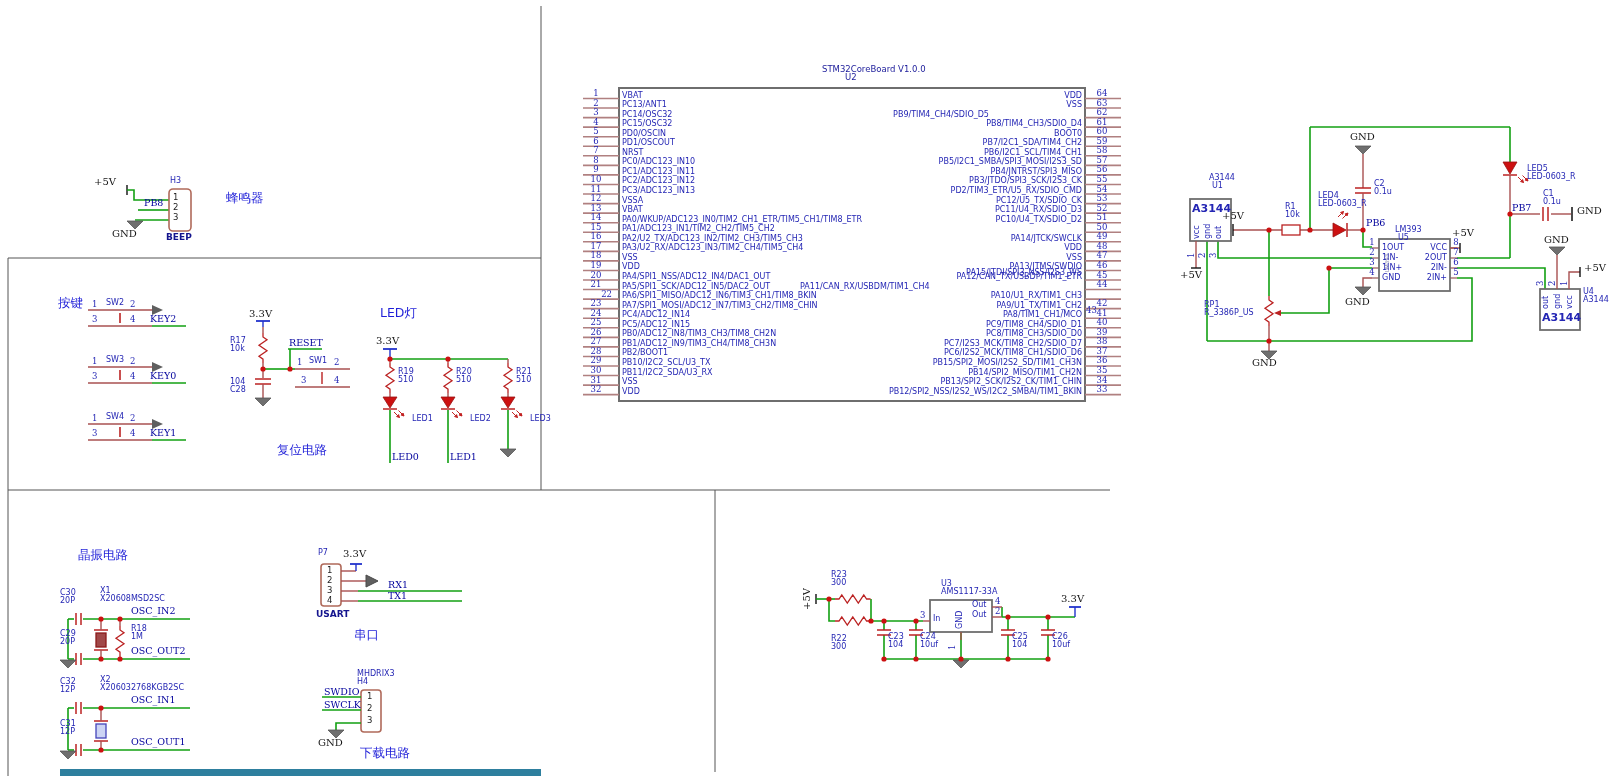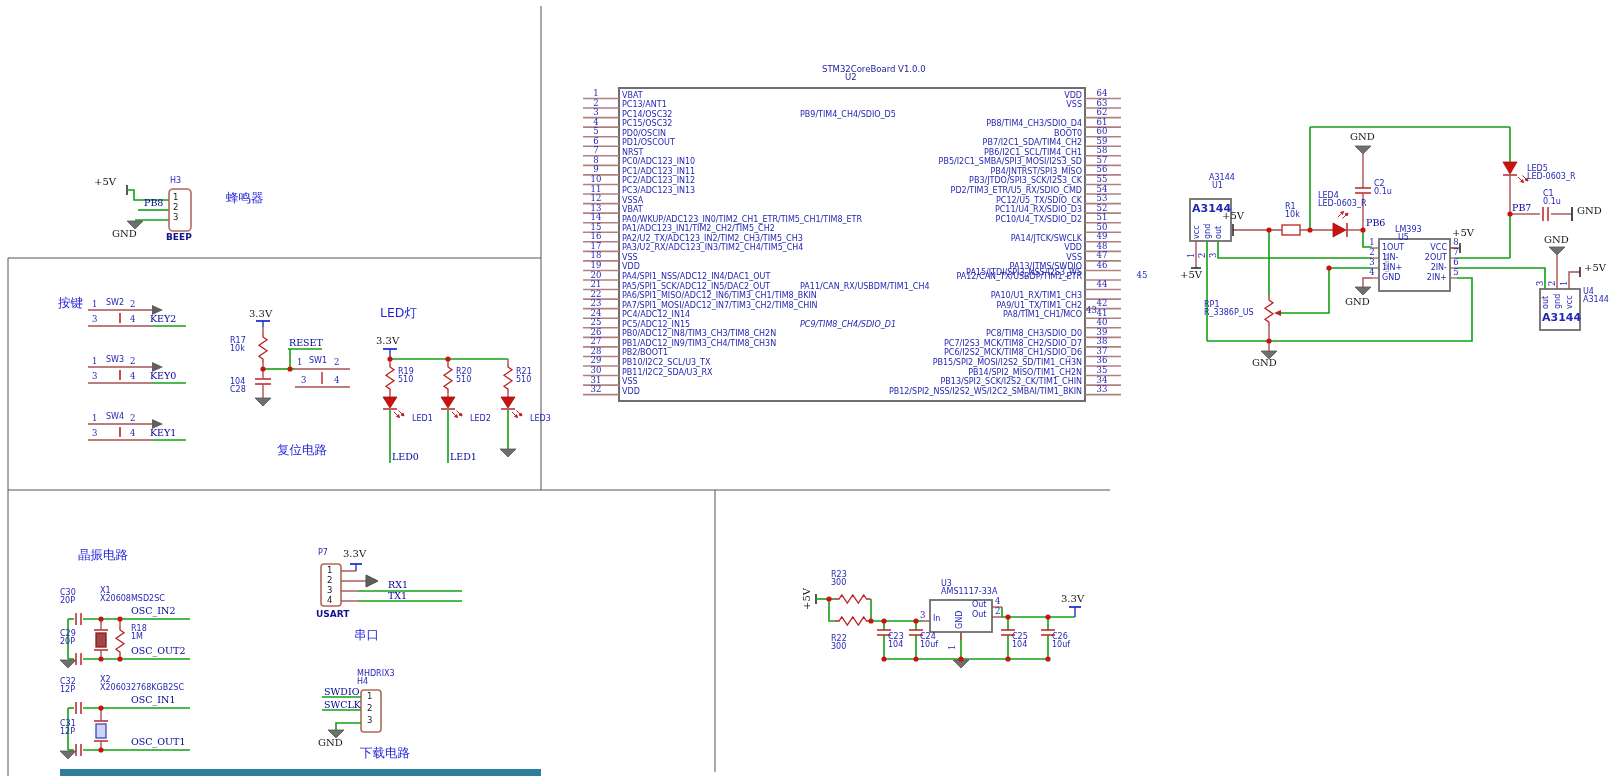--- a/index.html
+++ b/index.html
@@ -590,21 +590,21 @@
       <div class="num" style="left: 580px; top: 241.848px; width: 32px; text-align: center;">17</div>
       <div class="pin" style="left: 622px; top: 244.348px;">PA3/U2_RX/ADC123_IN3/TIM2_CH4/TIM5_CH4</div>
       <div class="num" style="left: 580px; top: 251.401px; width: 32px; text-align: center;">18</div>
       <div class="pin" style="left: 622px; top: 253.901px;">VSS</div>
       <div class="num" style="left: 580px; top: 260.954px; width: 32px; text-align: center;">19</div>
       <div class="pin" style="left: 622px; top: 263.454px;">VDD</div>
       <div class="num" style="left: 580px; top: 270.507px; width: 32px; text-align: center;">20</div>
       <div class="pin" style="left: 622px; top: 273.007px;">PA4/SPI1_NSS/ADC12_IN4/DAC1_OUT</div>
       <div class="num" style="left: 580px; top: 280.06px; width: 32px; text-align: center;">21</div>
       <div class="pin" style="left: 622px; top: 282.56px;">PA5/SPI1_SCK/ADC12_IN5/DAC2_OUT</div>
-      <div class="num" style="left: 580px; top: 289.613px; width: 32px; text-align: center;">22</div>
+      <div class="num" style="left: 580px; top: 289.613px; width: 32px; text-align: right;">22</div>
       <div class="pin" style="left: 622px; top: 292.113px;">PA6/SPI1_MISO/ADC12_IN6/TIM3_CH1/TIM8_BKIN</div>
       <div class="num" style="left: 580px; top: 299.166px; width: 32px; text-align: center;">23</div>
       <div class="pin" style="left: 622px; top: 301.666px;">PA7/SPI1_MOSI/ADC12_IN7/TIM3_CH2/TIM8_CHIN</div>
       <div class="num" style="left: 580px; top: 308.719px; width: 32px; text-align: center;">24</div>
       <div class="pin" style="left: 622px; top: 311.219px;">PC4/ADC12_IN14</div>
       <div class="num" style="left: 580px; top: 318.272px; width: 32px; text-align: center;">25</div>
       <div class="pin" style="left: 622px; top: 320.772px;">PC5/ADC12_IN15</div>
       <div class="num" style="left: 580px; top: 327.825px; width: 32px; text-align: center;">26</div>
       <div class="pin" style="left: 622px; top: 330.325px;">PB0/ADC12_IN8/TIM3_CH3/TIM8_CH2N</div>
       <div class="num" style="left: 580px; top: 337.378px; width: 32px; text-align: center;">27</div>
@@ -617,21 +617,21 @@
       <div class="pin" style="left: 622px; top: 368.537px;">PB11/I2C2_SDA/U3_RX</div>
       <div class="num" style="left: 580px; top: 375.59px; width: 32px; text-align: center;">31</div>
       <div class="pin" style="left: 622px; top: 378.09px;">VSS</div>
       <div class="num" style="left: 580px; top: 385.143px; width: 32px; text-align: center;">32</div>
       <div class="pin" style="left: 622px; top: 387.643px;">VDD</div>
       <div class="num" style="left: 1086px; top: 89px; width: 32px; text-align: center;">64</div>
       <div class="pin" style="left: 800px; top: 91.5px; width: 282px; text-align: right;">VDD</div>
       <div class="num" style="left: 1086px; top: 98.553px; width: 32px; text-align: center;">63</div>
       <div class="pin" style="left: 800px; top: 101.053px; width: 282px; text-align: right;">VSS</div>
       <div class="num" style="left: 1086px; top: 108.106px; width: 32px; text-align: center;">62</div>
-      <div class="pin" style="left: 800px; top: 110.606px; width: 282px; text-align: left;">PB9/TIM4_CH4/SDIO_D5</div>
+      <div class="pin" style="left: 800px; top: 110.606px; width: 282px; text-align: center;">PB9/TIM4_CH4/SDIO_D5</div>
       <div class="num" style="left: 1086px; top: 117.659px; width: 32px; text-align: center;">61</div>
       <div class="pin" style="left: 800px; top: 120.159px; width: 282px; text-align: right;">PB8/TIM4_CH3/SDIO_D4</div>
       <div class="num" style="left: 1086px; top: 127.212px; width: 32px; text-align: center;">60</div>
       <div class="pin" style="left: 800px; top: 129.712px; width: 282px; text-align: right;">BOOT0</div>
       <div class="num" style="left: 1086px; top: 136.765px; width: 32px; text-align: center;">59</div>
       <div class="pin" style="left: 800px; top: 139.265px; width: 282px; text-align: right;">PB7/I2C1_SDA/TIM4_CH2</div>
       <div class="num" style="left: 1086px; top: 146.318px; width: 32px; text-align: center;">58</div>
       <div class="pin" style="left: 800px; top: 148.818px; width: 282px; text-align: right;">PB6/I2C1_SCL/TIM4_CH1</div>
       <div class="num" style="left: 1086px; top: 155.871px; width: 32px; text-align: center;">57</div>
       <div class="pin" style="left: 800px; top: 158.371px; width: 282px; text-align: right;">PB5/I2C1_SMBA/SPI3_MOSI/I2S3_SD</div>
@@ -650,32 +650,32 @@
       <div class="num" style="left: 1086px; top: 222.742px; width: 32px; text-align: center;">50</div>
       <div class="pin" style="left: 800px; top: 225.242px; width: 282px; text-align: right; margin-top: 44px;">PA15/JTDI/SPI3_NSS/I2S3_WS</div>
       <div class="num" style="left: 1086px; top: 232.295px; width: 32px; text-align: center;">49</div>
       <div class="pin" style="left: 800px; top: 234.795px; width: 282px; text-align: right;">PA14/JTCK/SWCLK</div>
       <div class="num" style="left: 1086px; top: 241.848px; width: 32px; text-align: center;">48</div>
       <div class="pin" style="left: 800px; top: 244.348px; width: 282px; text-align: right;">VDD</div>
       <div class="num" style="left: 1086px; top: 251.401px; width: 32px; text-align: center;">47</div>
       <div class="pin" style="left: 800px; top: 253.901px; width: 282px; text-align: right;">VSS</div>
       <div class="num" style="left: 1086px; top: 260.954px; width: 32px; text-align: center;">46</div>
       <div class="pin" style="left: 800px; top: 263.454px; width: 282px; text-align: right;">PA13/JTMS/SWDIO</div>
-      <div class="num" style="left: 1086px; top: 270.507px; width: 32px; text-align: center; padding-left: 40px;">45</div>
+      <div class="num" style="left: 1086px; top: 270.507px; width: 32px; text-align: center;">45</div>
       <div class="pin" style="left: 800px; top: 273.007px; width: 282px; text-align: right;">PA12/CAN_TX/USBDP/TIM1_ETR</div>
       <div class="num" style="left: 1086px; top: 280.06px; width: 32px; text-align: center;">44</div>
       <div class="pin" style="left: 800px; top: 282.56px; width: 282px; text-align: left;">PA11/CAN_RX/USBDM/TIM1_CH4</div>
       <div class="num" style="left: 1086px; top: 306px; width: 32px; text-align: left;">43</div>
       <div class="pin" style="left: 800px; top: 292.113px; width: 282px; text-align: right;">PA10/U1_RX/TIM1_CH3</div>
       <div class="num" style="left: 1086px; top: 299.166px; width: 32px; text-align: center;">42</div>
       <div class="pin" style="left: 800px; top: 301.666px; width: 282px; text-align: right;">PA9/U1_TX/TIM1_CH2</div>
       <div class="num" style="left: 1086px; top: 308.719px; width: 32px; text-align: center;">41</div>
       <div class="pin" style="left: 800px; top: 311.219px; width: 282px; text-align: right;">PA8/TIM1_CH1/MCO</div>
       <div class="num" style="left: 1086px; top: 318.272px; width: 32px; text-align: center;">40</div>
-      <div class="pin" style="left: 800px; top: 320.772px; width: 282px; text-align: left; font-style: italic;">PC9/TIM8_CH4/SDIO_D1</div>
+      <div class="pin" style="left: 800px; top: 320.772px; width: 282px; text-align: right;">PC9/TIM8_CH4/SDIO_D1</div>
       <div class="num" style="left: 1086px; top: 327.825px; width: 32px; text-align: center;">39</div>
       <div class="pin" style="left: 800px; top: 330.325px; width: 282px; text-align: right;">PC8/TIM8_CH3/SDIO_D0</div>
       <div class="num" style="left: 1086px; top: 337.378px; width: 32px; text-align: center;">38</div>
       <div class="pin" style="left: 800px; top: 339.878px; width: 282px; text-align: right;">PC7/I2S3_MCK/TIM8_CH2/SDIO_D7</div>
       <div class="num" style="left: 1086px; top: 346.931px; width: 32px; text-align: center;">37</div>
       <div class="pin" style="left: 800px; top: 349.431px; width: 282px; text-align: right;">PC6/I2S2_MCK/TIM8_CH1/SDIO_D6</div>
       <div class="num" style="left: 1086px; top: 356.484px; width: 32px; text-align: center;">36</div>
       <div class="pin" style="left: 800px; top: 358.984px; width: 282px; text-align: right;">PB15/SPI2_MOSI/I2S2_SD/TIM1_CH3N</div>
       <div class="num" style="left: 1086px; top: 366.037px; width: 32px; text-align: center;">35</div>
       <div class="pin" style="left: 800px; top: 368.537px; width: 282px; text-align: right;">PB14/SPI2_MISO/TIM1_CH2N</div>

